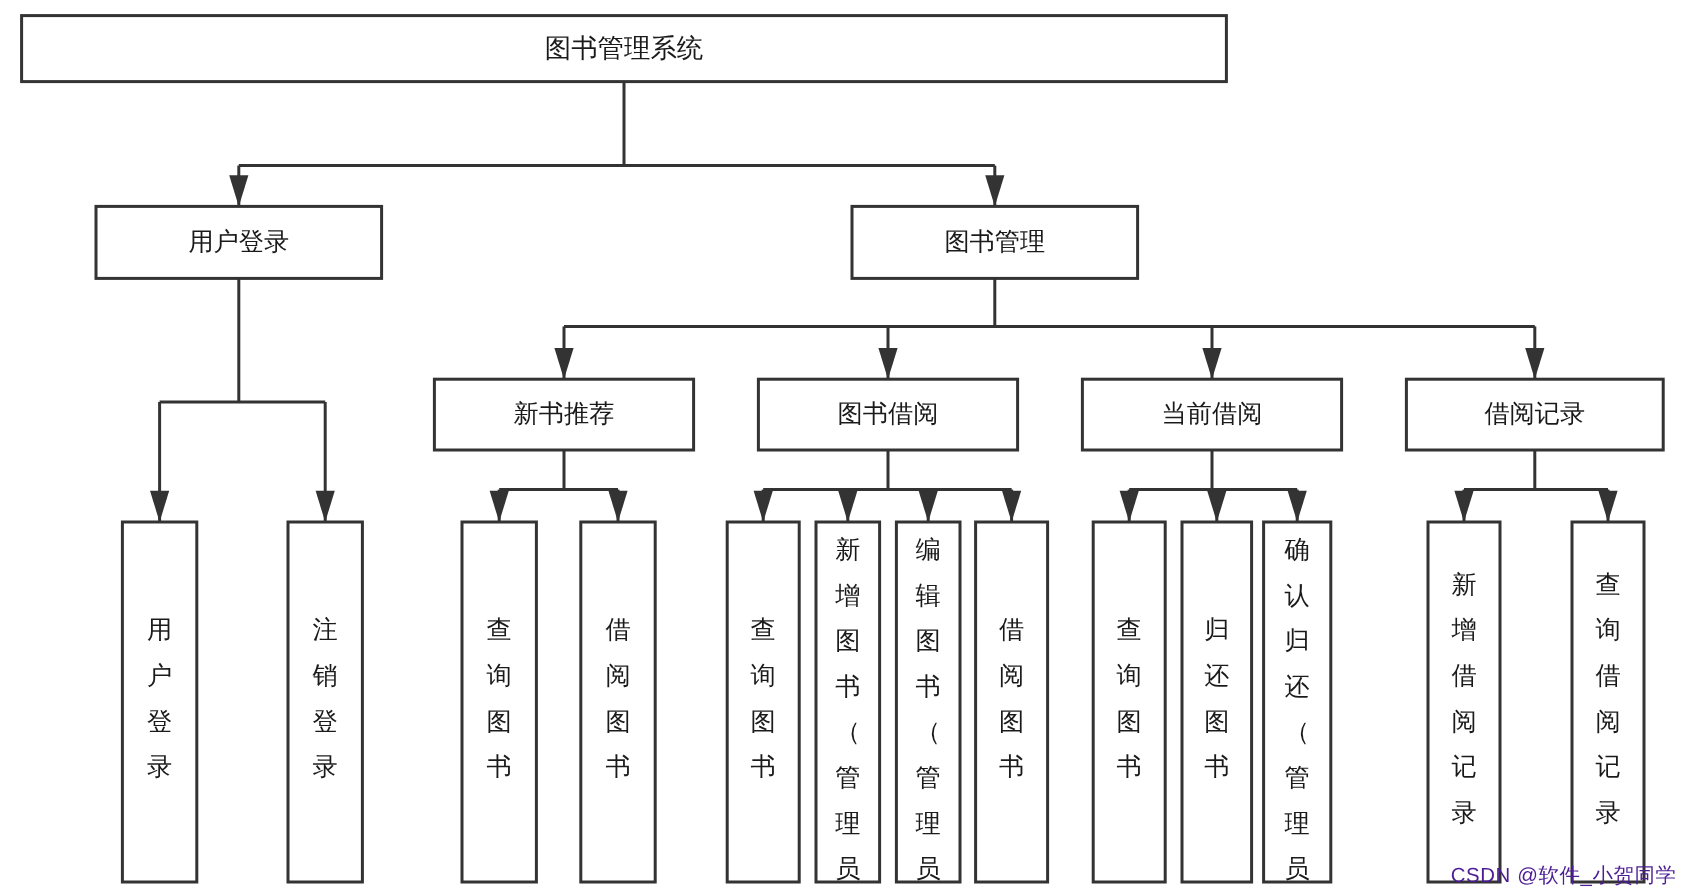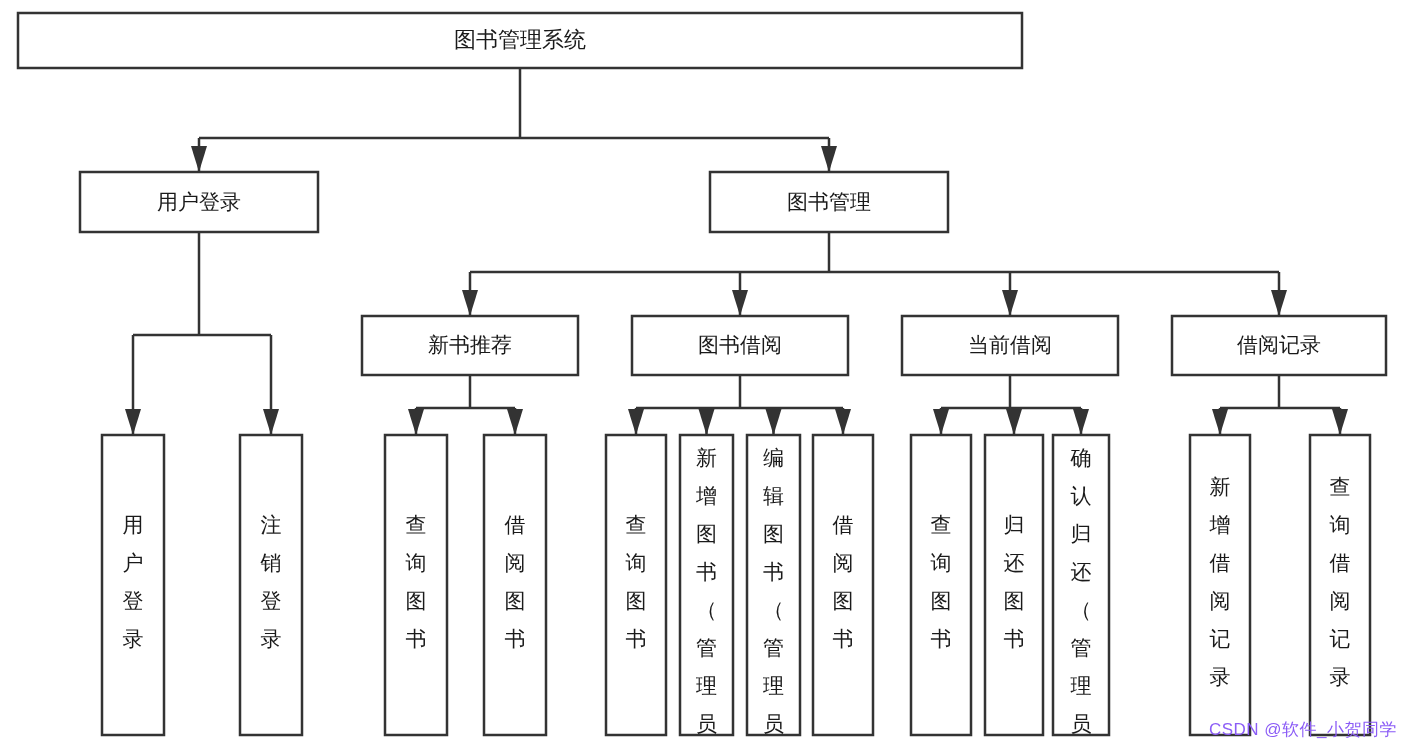--- a/index.html
+++ b/index.html
@@ -46,21 +46,21 @@
   }
   .arrow-head {
     fill: #333333;
   }
   .watermark {
     position: absolute;
     right: 8px;
     bottom: 6px;
     font-family: "Liberation Sans", "DejaVu Sans", sans-serif;
     font-size: 17px;
-    color: #8b5cf6;
+    color: #4c1d95;
     white-space: nowrap;
     letter-spacing: 0.5px;
     pointer-events: none;
   }
 </style>
 </head>
 <body>
 
 <svg id="diagram" viewBox="0 0 1405 747" xmlns="http://www.w3.org/2000/svg">
   <g id="edges-layer">

